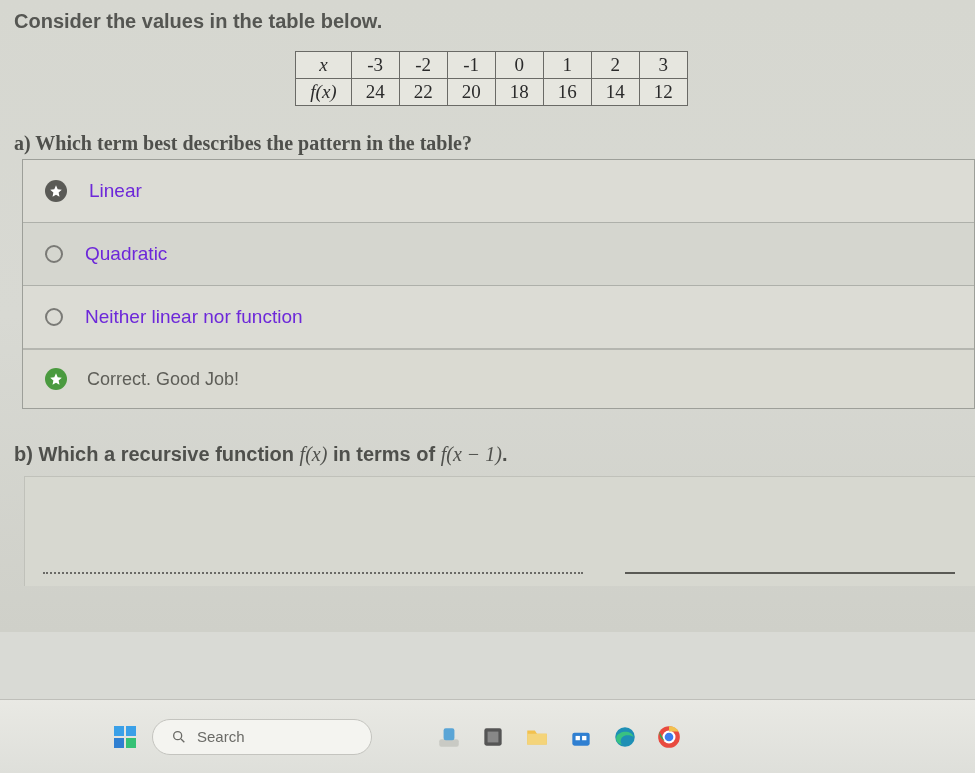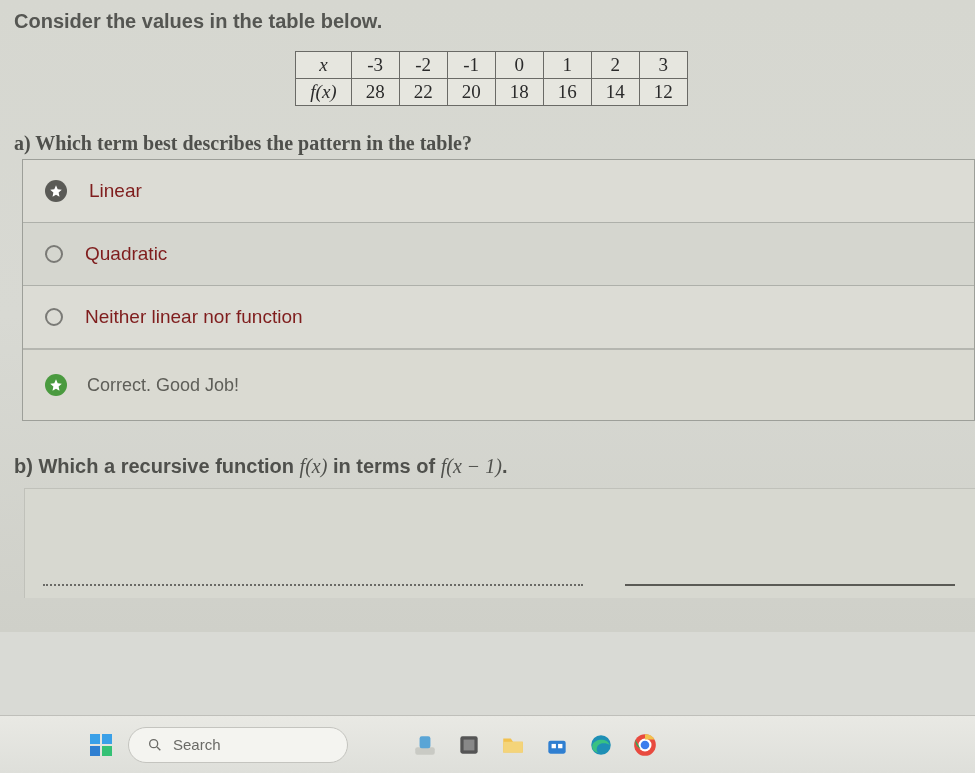--- a/index.html
+++ b/index.html
@@ -52,41 +52,41 @@
     margin-right: 0;
     background: #dcdcd5;
   }
   .option-row {
     border-bottom: 1px solid #aeb0aa;
     padding: 20px 22px;
     display: flex;
     align-items: center;
     gap: 22px;
     font-size: 19px;
-    color: #7f1d1d;
+    color: #6d28d9;
   }
   .option-row:nth-child(2){ background:#d5d6cf;text-align:right; }
   .option-row.last { border-bottom: none; }
   .radio {
     width: 18px; height: 18px;
     border: 2px solid #7a7a76;
     border-radius: 50%;
     flex-shrink: 0;
   }
   .star-badge {
     width: 22px; height: 22px;
     border-radius: 50%;
     display: flex; align-items:center; justify-content:center;
     flex-shrink: 0;
   }
   .star-badge.dark { background:#5a5a56; }
   .star-badge.green { background:#4a9a3f; }
   .star-badge svg { width:14px; height:14px; fill:#fff; }
   .feedback {
-    padding: 24px 22px;
+    padding: 18px 22px;
     display: flex;
     align-items: center;
     gap: 20px;
     font-size: 18px;
     color: #5e5e58;
     border-top: 2px solid #b5b6b0;
     background:#dadad2;
   }
   .part-b {
     margin-top: 34px;
@@ -114,26 +114,26 @@
   .solid-line{
     position:absolute;
     bottom:12px; left:600px;
     width:330px;
     border-bottom:2px solid #5a5a55;
   }
   
   .taskbar {
     position:absolute;
     left:0; right:0; bottom:0;
-    height:58px;
+    height:74px;
     background:linear-gradient(180deg,#e9e9e4,#dedfda);
     border-top:1px solid #bfbfba;
     display:flex;
     align-items:center;
-    padding-left:84px;
+    padding-left:108px;
     gap:10px;
   }
   .win-btn{
     width:34px;height:34px;display:flex;align-items:center;justify-content:center;
   }
   .win-grid{width:22px;height:22px;display:grid;grid-template-columns:1fr 1fr;grid-template-rows:1fr 1fr;gap:2px;}
   .win-grid div{background:#2f7fd1;}
   .win-grid div:nth-child(1){background:#3aa0e8;}
   .win-grid div:nth-child(2){background:#3aa0e8;}
   .win-grid div:nth-child(3){background:#2f7fd1;}
@@ -159,21 +159,21 @@
       <td>-3</td>
       <td>-2</td>
       <td>-1</td>
       <td>0</td>
       <td>1</td>
       <td>2</td>
       <td>3</td>
     </tr>
     <tr>
       <td class="hdr">f(x)</td>
-      <td>28</td>
+      <td>24</td>
       <td>22</td>
       <td>20</td>
       <td>18</td>
       <td>16</td>
       <td>14</td>
       <td>12</td>
     </tr>
   </tbody>
     </table>
 

